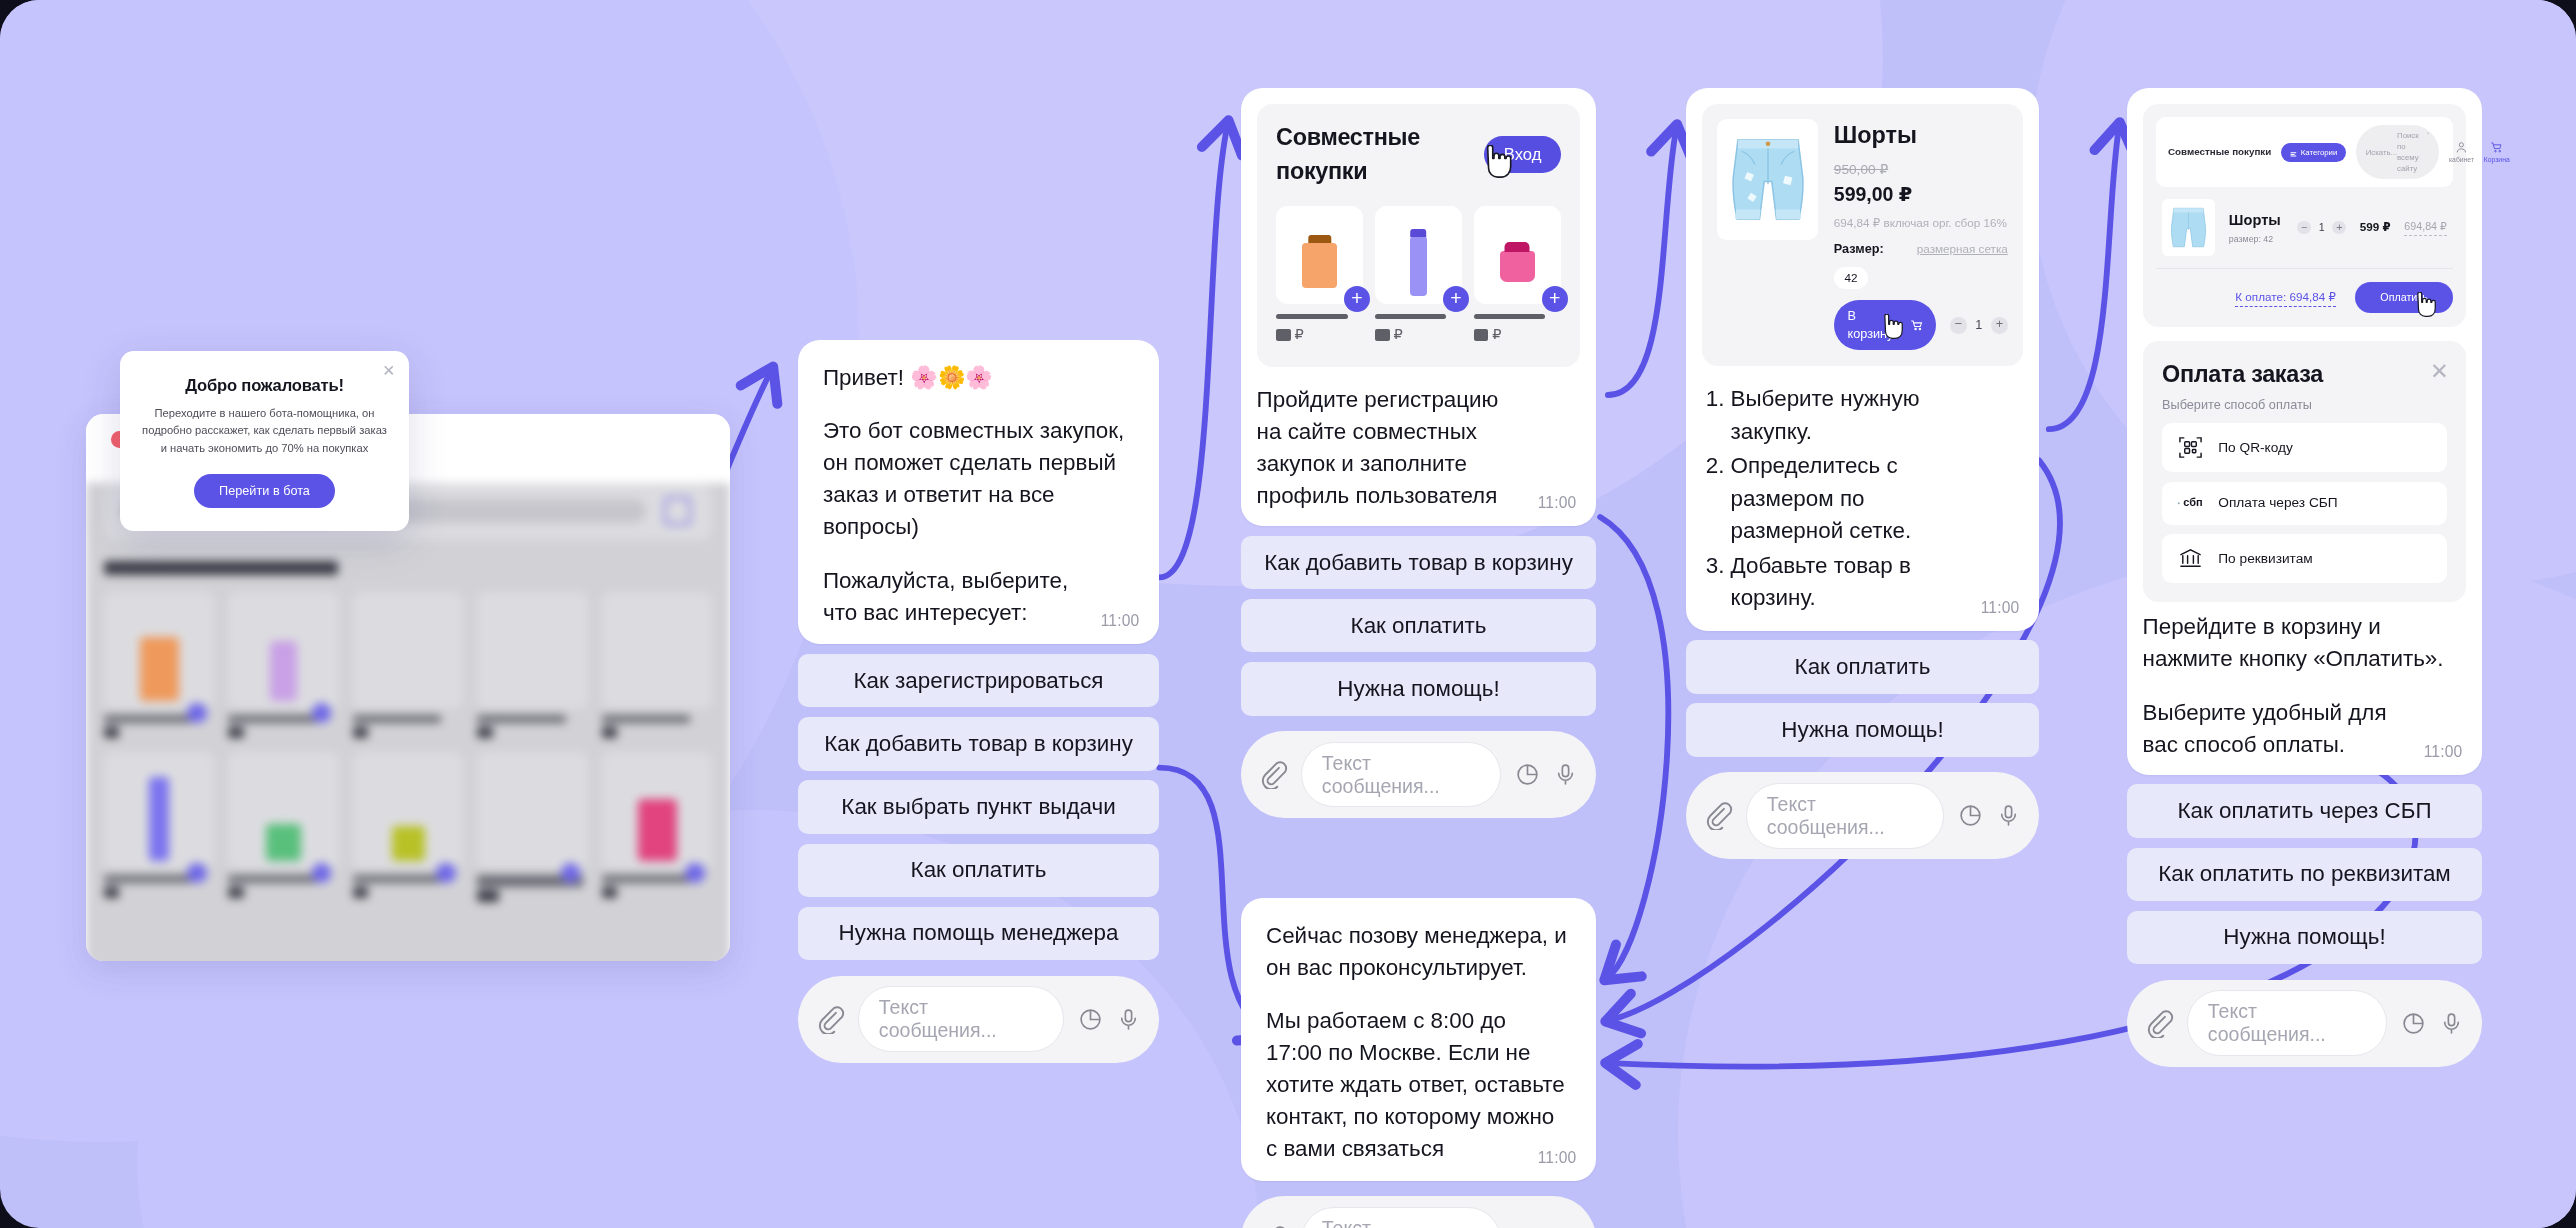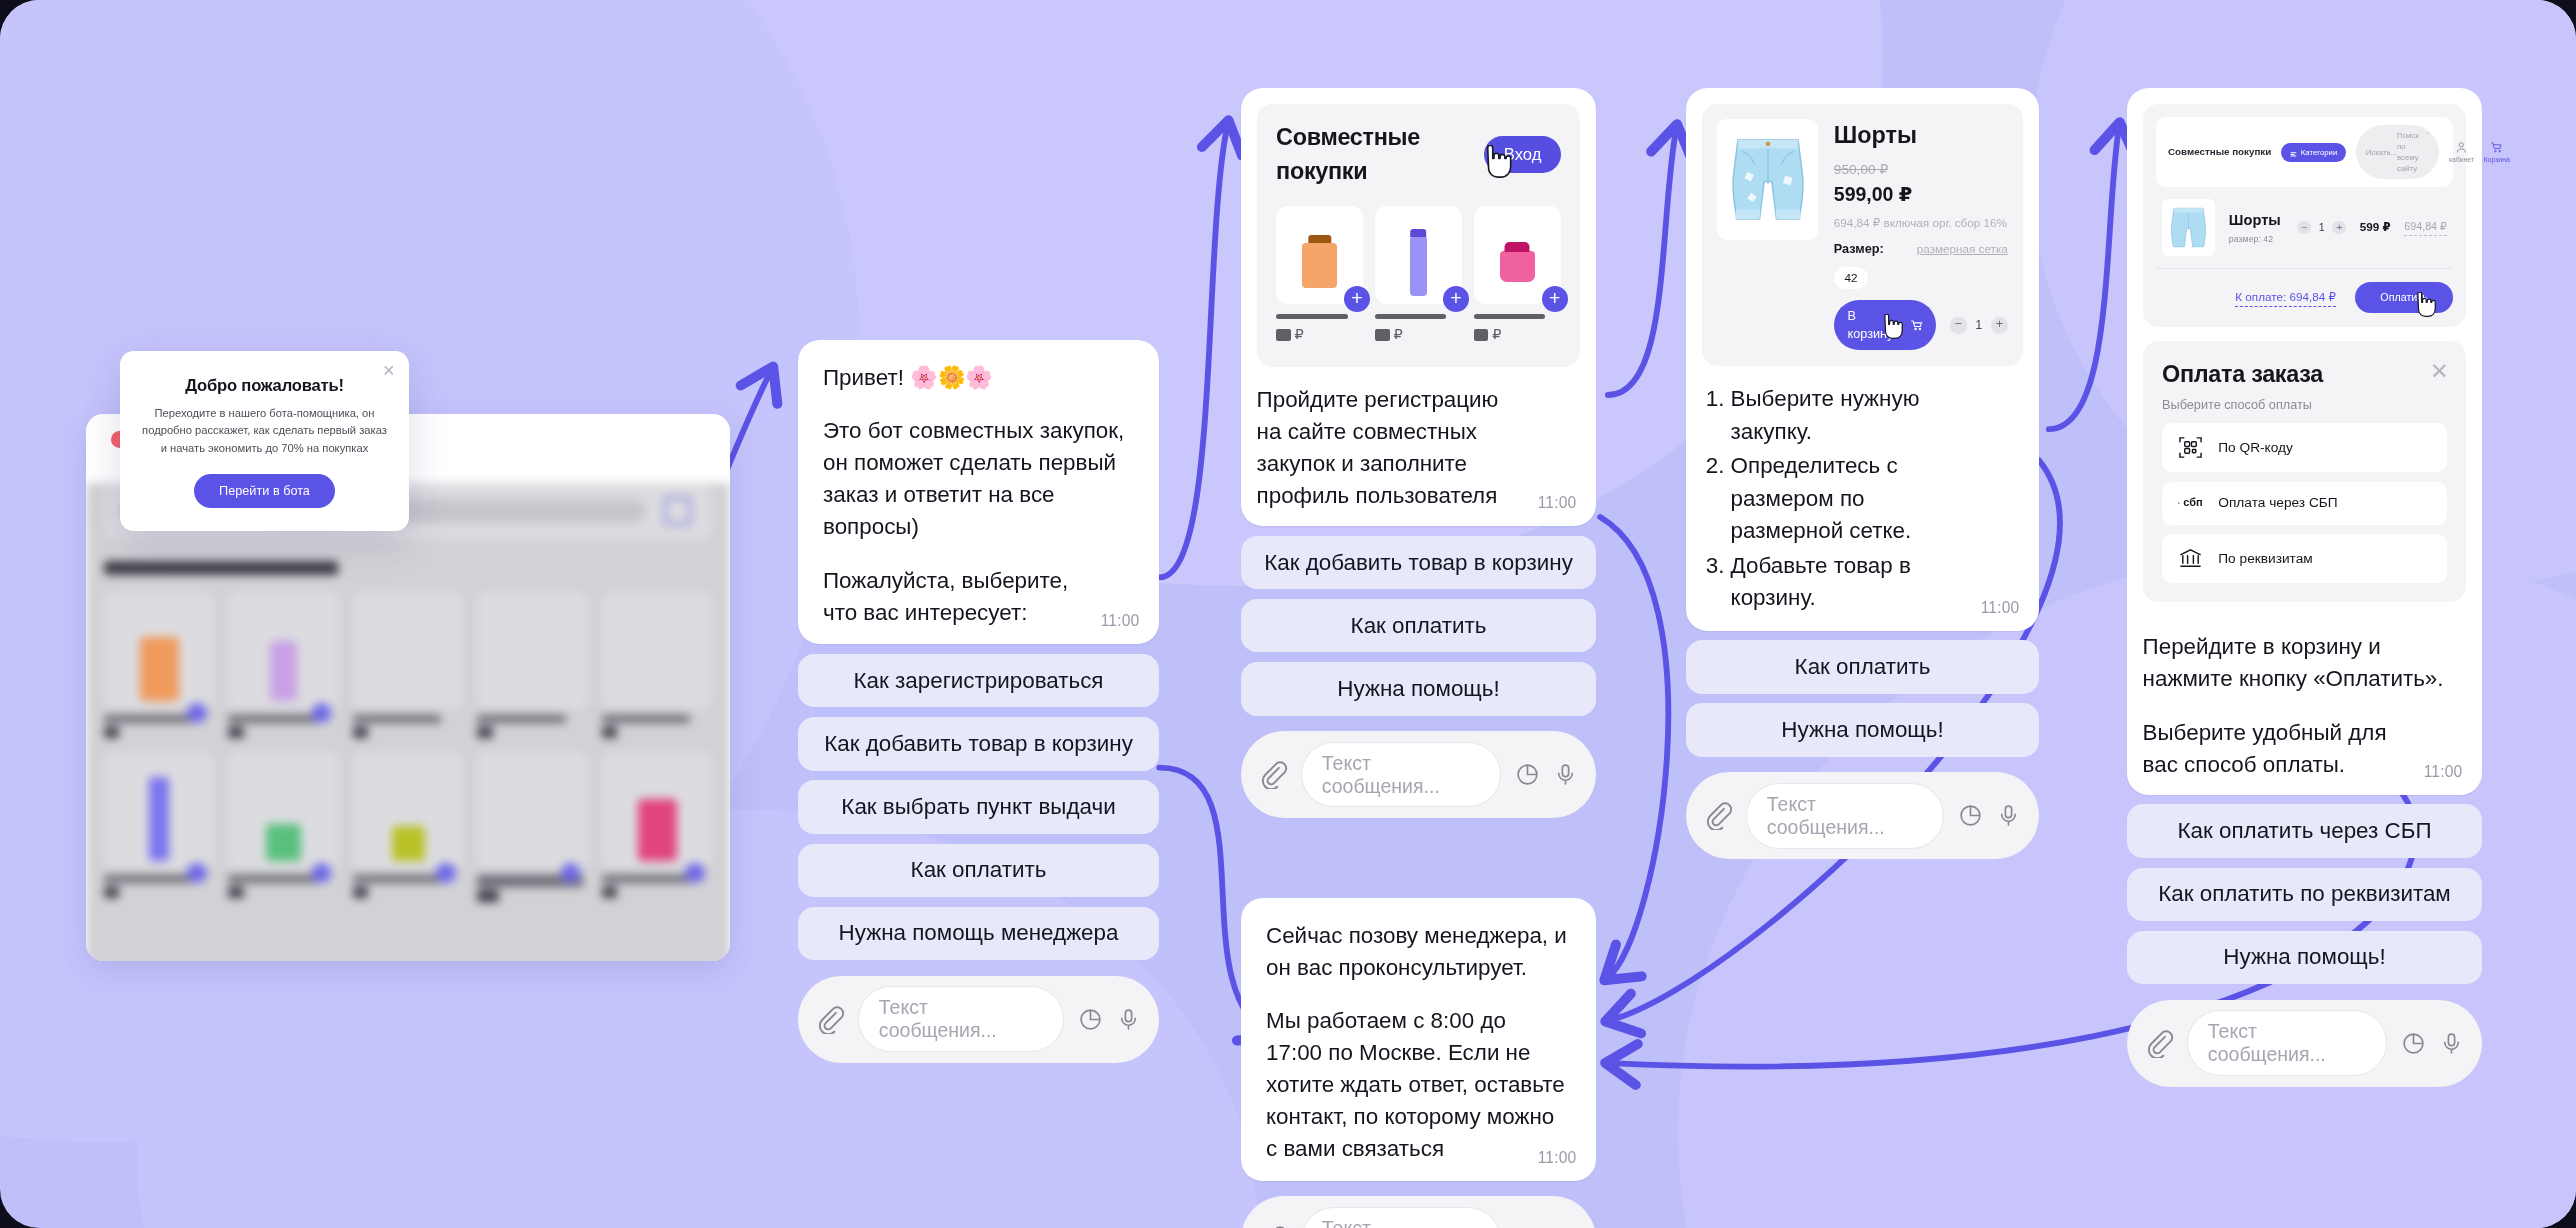--- a/index.html
+++ b/index.html
@@ -30,21 +30,21 @@
     font-size:22.4px;line-height:1.43;color:#15151f;position:relative;
     box-shadow:0 1px 2px rgba(40,40,90,.06);
   }
   .bubble .time{
     position:absolute;right:19.5px;bottom:11.7px;
     font-size:15.6px;color:#9a9aa8;letter-spacing:0.2px;
   }
   .bubble p{margin:0 0 21.5px 0;}
   .bubble p:last-of-type{margin-bottom:0;}
   .qr{
-    background:#e8e8fb;border-radius:16px;margin-top:9.8px;
+    background:#e8e8fb;border-radius:10px;margin-top:9.8px;
     text-align:center;font-size:22.4px;color:#15151f;
     padding:13.7px 9.8px;cursor:pointer;
   }
   .qr:first-of-type{margin-top:11.7px;}
   .inputbar{
     margin-top:15.6px;background:#f4f4f6;border-radius:975px;
     display:flex;align-items:center;gap:13.7px;padding:10.7px 17.6px;
   }
   .inputbar .field{
     flex:1;background:#fff;border:1px solid #e6e6ec;border-radius:975px;
@@ -576,21 +576,21 @@
         <div class="payopt">
           <svg width="25" height="25" viewBox="0 0 26 26" fill="none" stroke="#15151f" stroke-width="1.5" stroke-linecap="round">
             <path d="M3 9 13 4l10 5"></path>
               <path d="M5 10v8M10 10v8M16 10v8M21 10v8"></path>
               <path d="M3 21h20"></path>
           </svg>
           <span>По реквизитам</span>
         </div>
       </div>
 
-      <p style="margin-top:29px">Перейдите в корзину и нажмите кнопку «Оплатить».</p>
+      <p style="margin-top:9px">Перейдите в корзину и нажмите кнопку «Оплатить».</p>
       <p style="margin-top:0;padding-right:59px">Выберите удобный для вас способ оплаты.</p>
       <span class="time">11:00</span>
     </div>
 
     <div class="qr">Как оплатить через СБП</div>
     <div class="qr">Как оплатить по реквизитам</div>
     <div class="qr">Нужна помощь!</div>
     <div class="inputbar">
       <svg class="ic" viewBox="0 0 24 24" fill="none" stroke="#6b6b78" stroke-width="1.6" stroke-linecap="round">
           <path d="M16.5 6.5 8 15a3 3 0 0 0 4.2 4.3l8.3-8.4a5 5 0 1 0-7-7l-8.3 8.3a7 7 0 0 0 9.9 9.9"></path>

